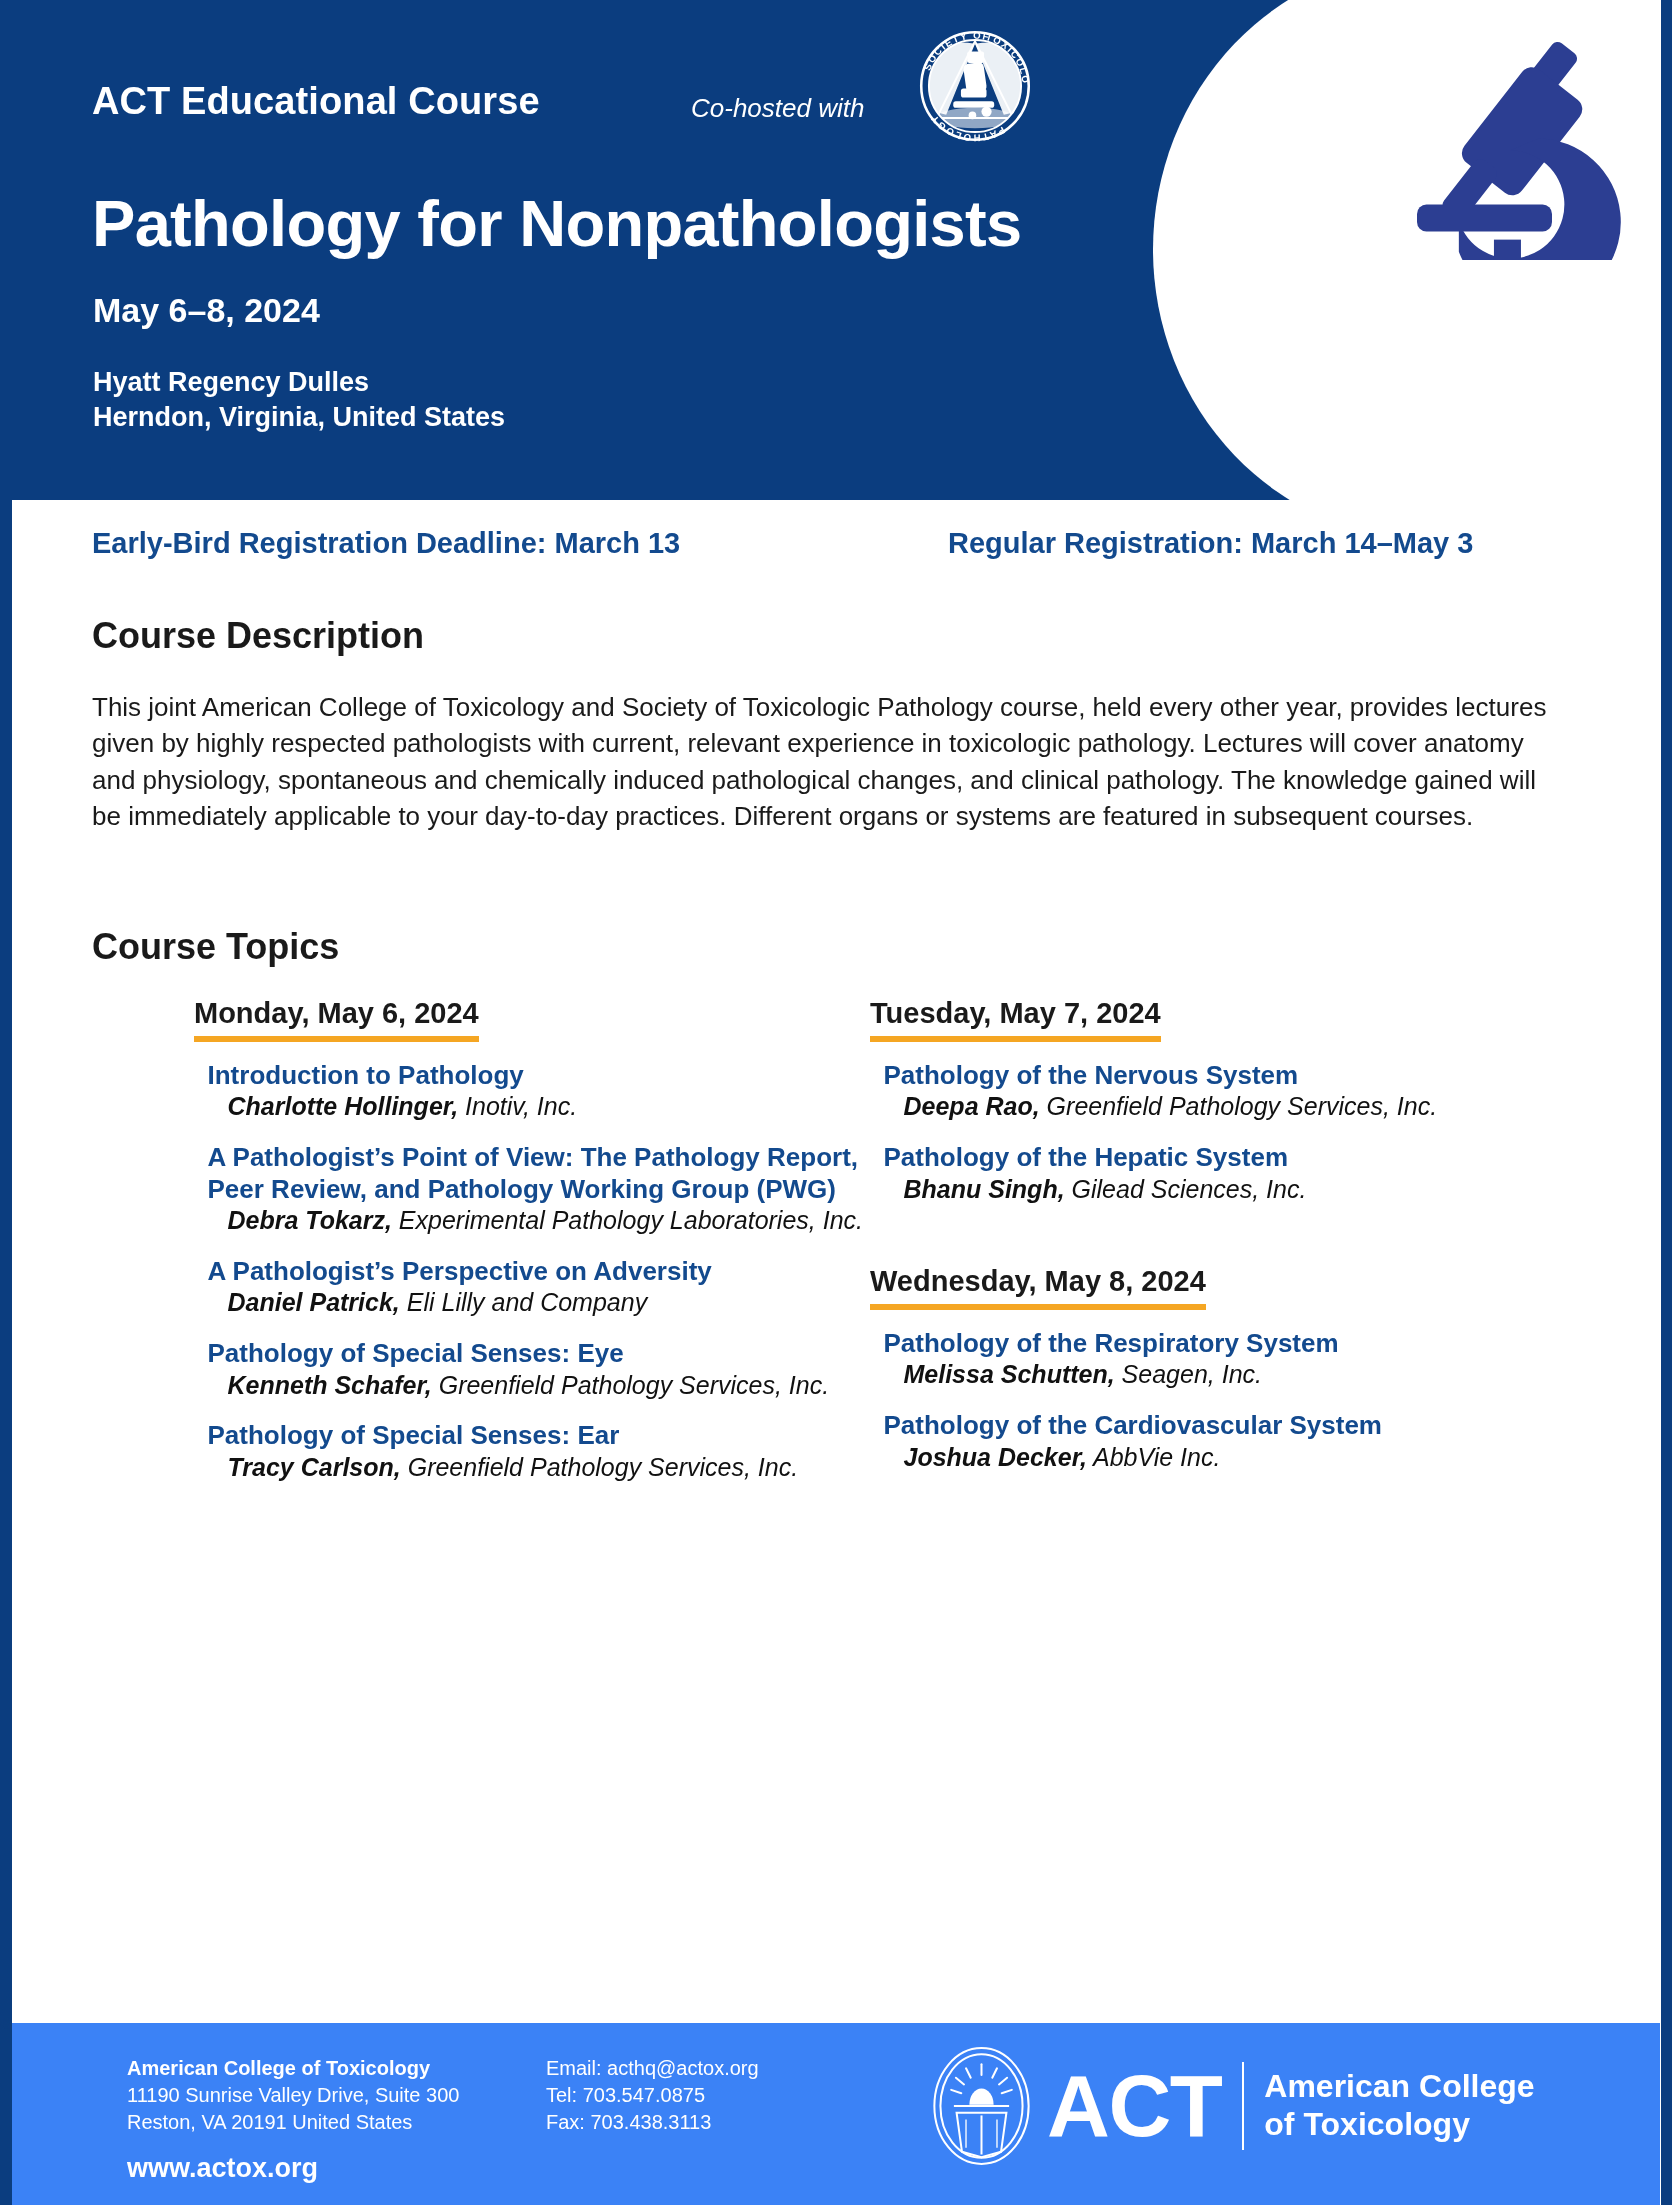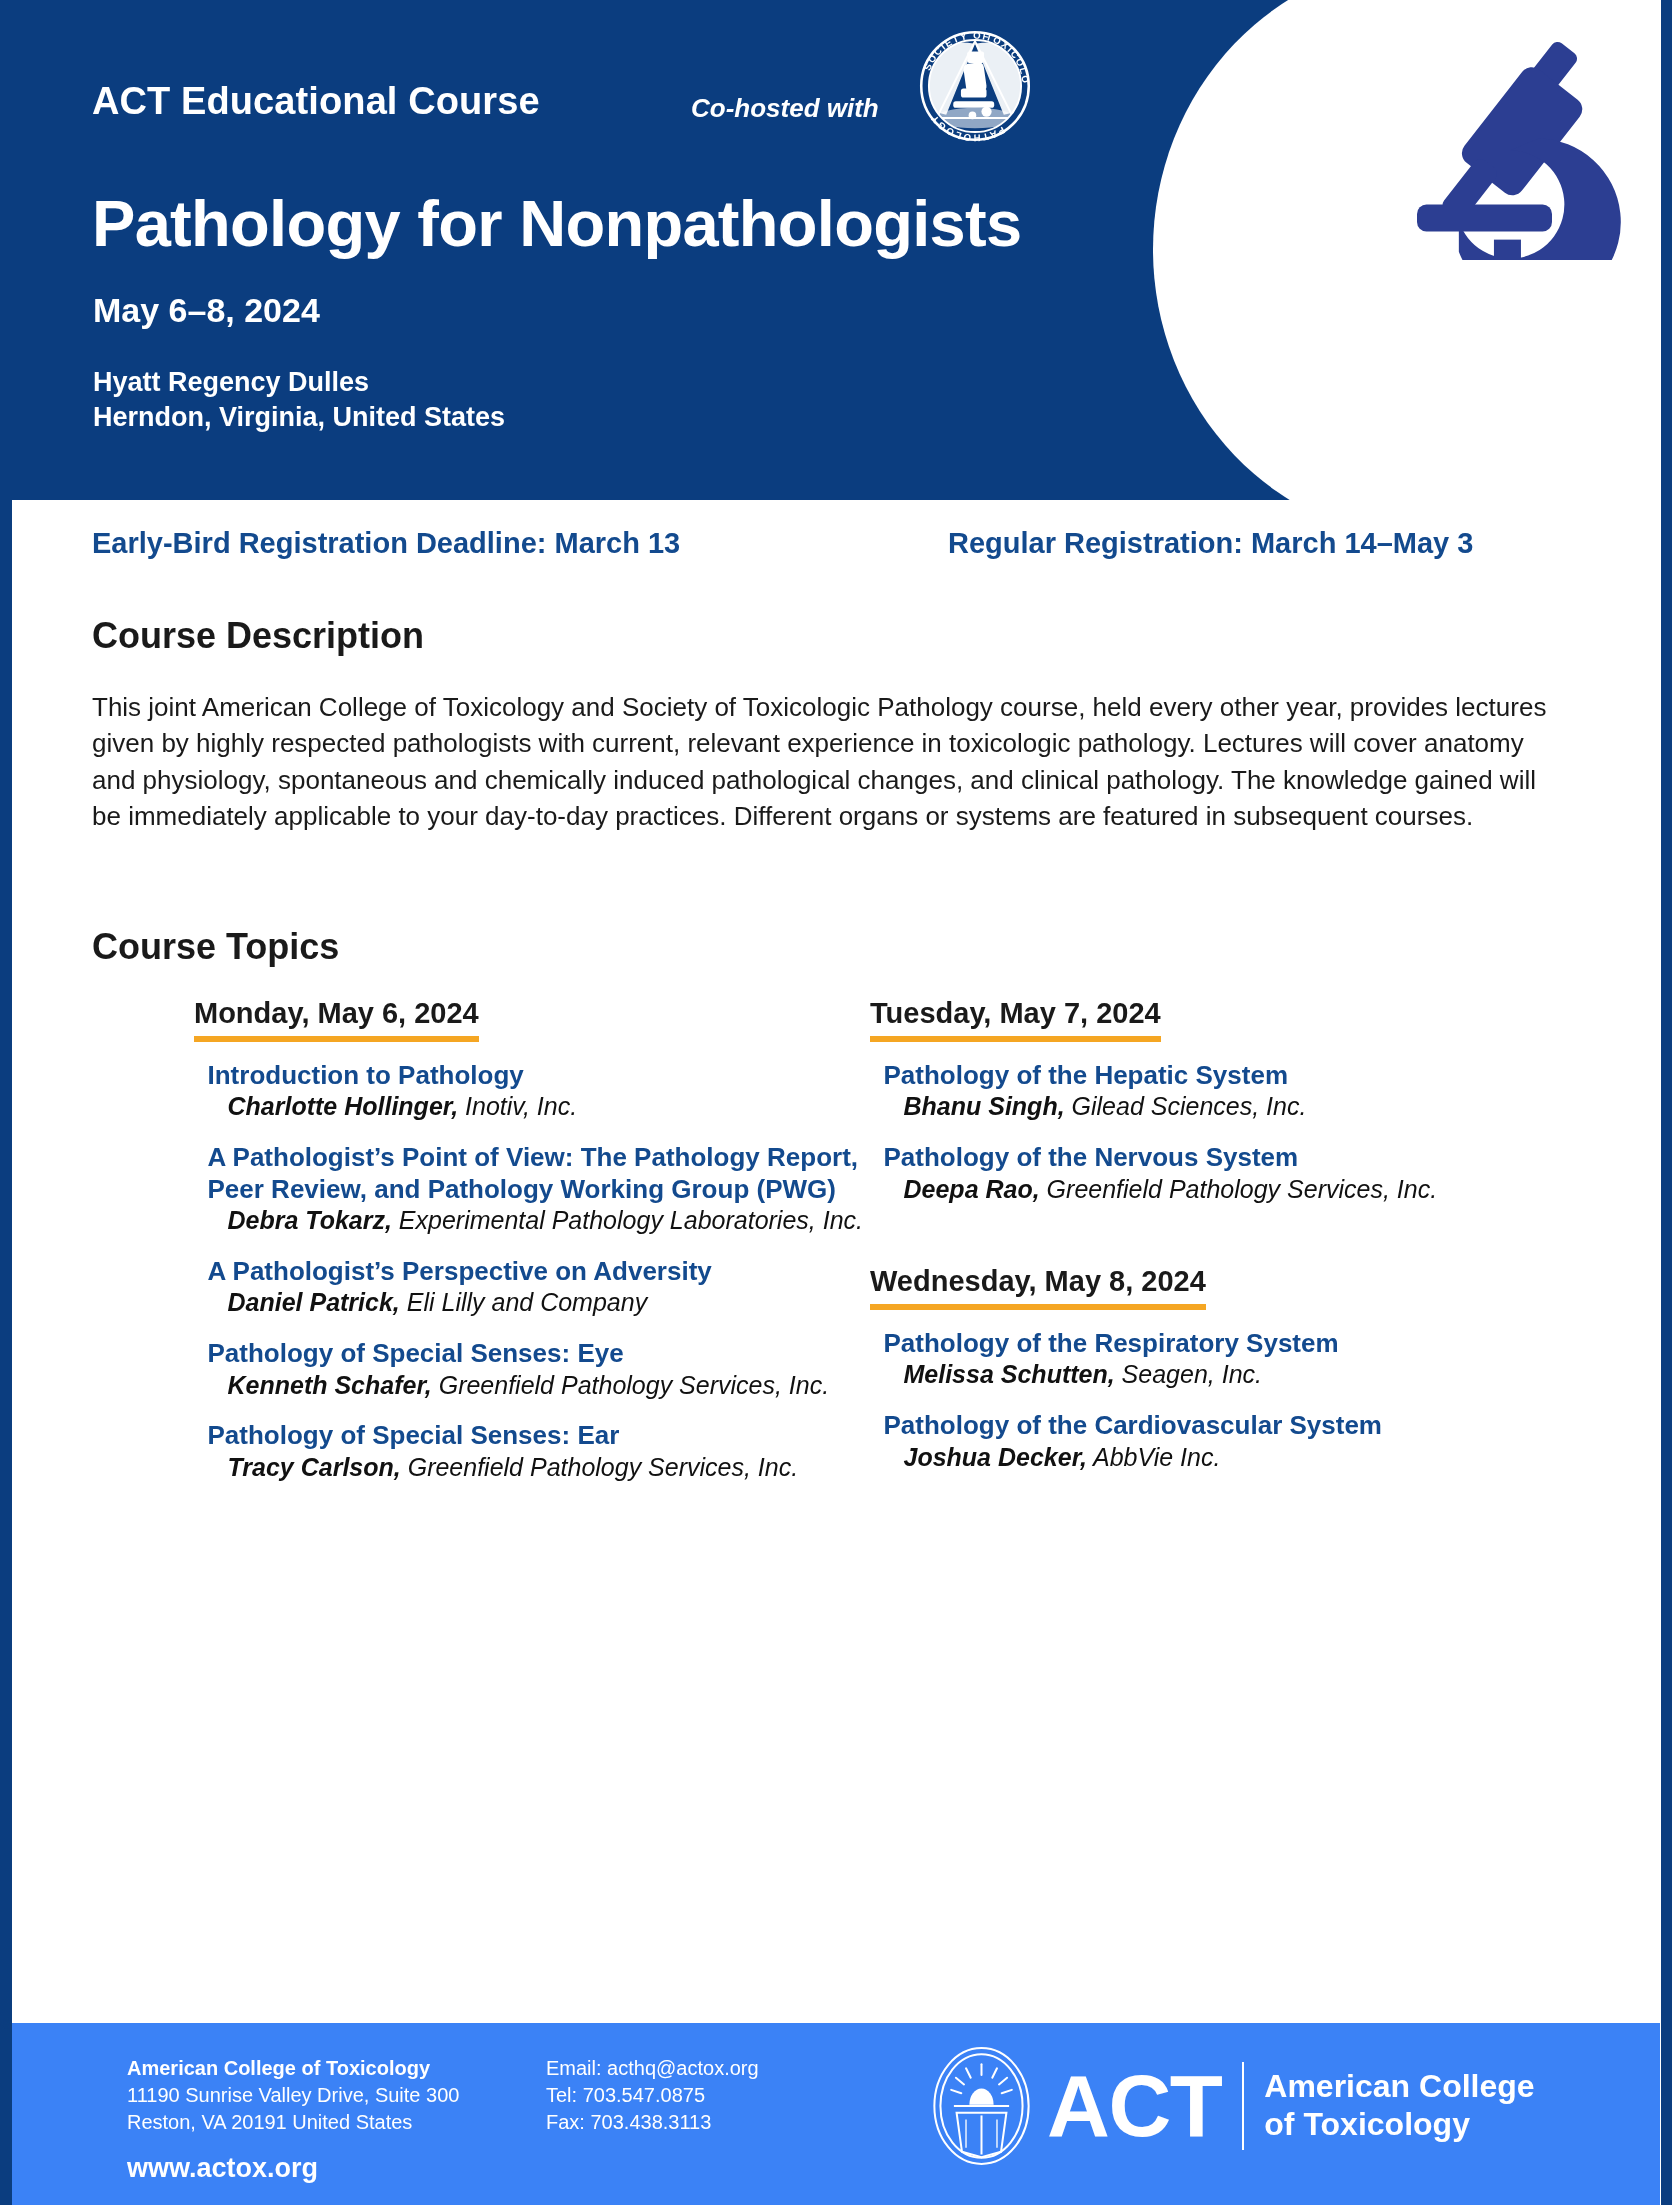--- a/index.html
+++ b/index.html
@@ -61,21 +61,21 @@
     font-weight: 700;
     color: #ffffff;
     letter-spacing: 0.1px;
   }
   .cohost-label {
     position: absolute;
     left: 679px;
     top: 93px;
     font-size: 26px;
     font-style: italic;
-    font-weight: 700;
+    font-weight: 400;
     color: #ffffff;
   }
   .stp-seal {
     position: absolute;
     left: 899px;
     top: 21.6px;
     width: 128px;
     height: 128px;
   }
 
@@ -370,25 +370,25 @@
             </div><div class="topic">
               <div class="topic-title">Pathology of Special Senses: Eye</div>
               <div class="topic-speaker"><span class="sp-name">Kenneth Schafer,</span><span class="sp-org"> Greenfield Pathology Services, Inc.</span></div>
             </div><div class="topic">
               <div class="topic-title">Pathology of Special Senses: Ear</div>
               <div class="topic-speaker"><span class="sp-name">Tracy Carlson,</span><span class="sp-org"> Greenfield Pathology Services, Inc.</span></div>
             </div></div>
         </div>
       <div class="col col-right" id="col-right">
           <div class="day-block"><div class="day-heading">Tuesday, May 7, 2024</div><div class="topic">
+              <div class="topic-title">Pathology of the Nervous System</div>
+              <div class="topic-speaker"><span class="sp-name">Deepa Rao,</span><span class="sp-org"> Greenfield Pathology Services, Inc.</span></div>
+            </div><div class="topic">
               <div class="topic-title">Pathology of the Hepatic System</div>
               <div class="topic-speaker"><span class="sp-name">Bhanu Singh,</span><span class="sp-org"> Gilead Sciences, Inc.</span></div>
-            </div><div class="topic">
-              <div class="topic-title">Pathology of the Nervous System</div>
-              <div class="topic-speaker"><span class="sp-name">Deepa Rao,</span><span class="sp-org"> Greenfield Pathology Services, Inc.</span></div>
             </div></div>
           <div class="day-block"><div class="day-heading spaced-top">Wednesday, May 8, 2024</div><div class="topic">
               <div class="topic-title">Pathology of the Respiratory System</div>
               <div class="topic-speaker"><span class="sp-name">Melissa Schutten,</span><span class="sp-org"> Seagen, Inc.</span></div>
             </div><div class="topic">
               <div class="topic-title">Pathology of the Cardiovascular System</div>
               <div class="topic-speaker"><span class="sp-name">Joshua Decker,</span><span class="sp-org"> AbbVie Inc.</span></div>
             </div></div>
         </div>
     </div>

